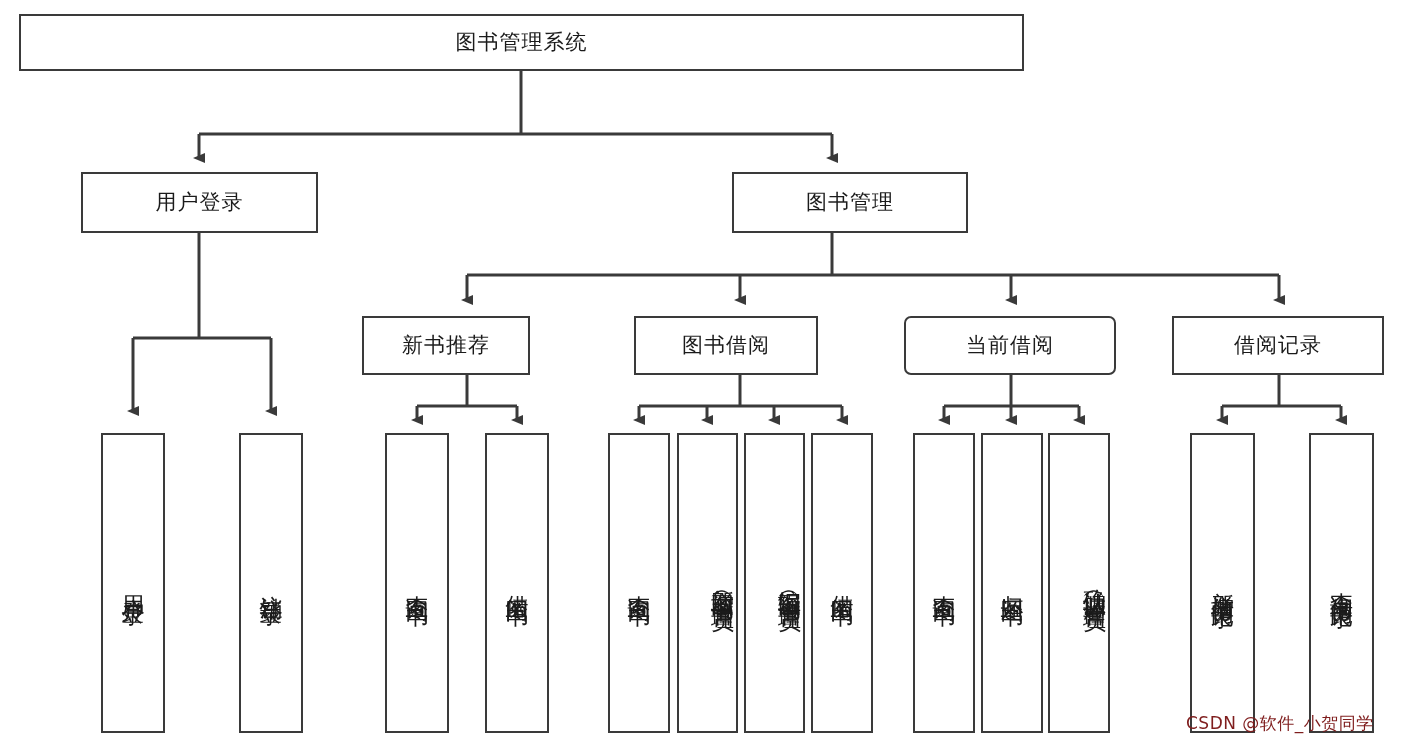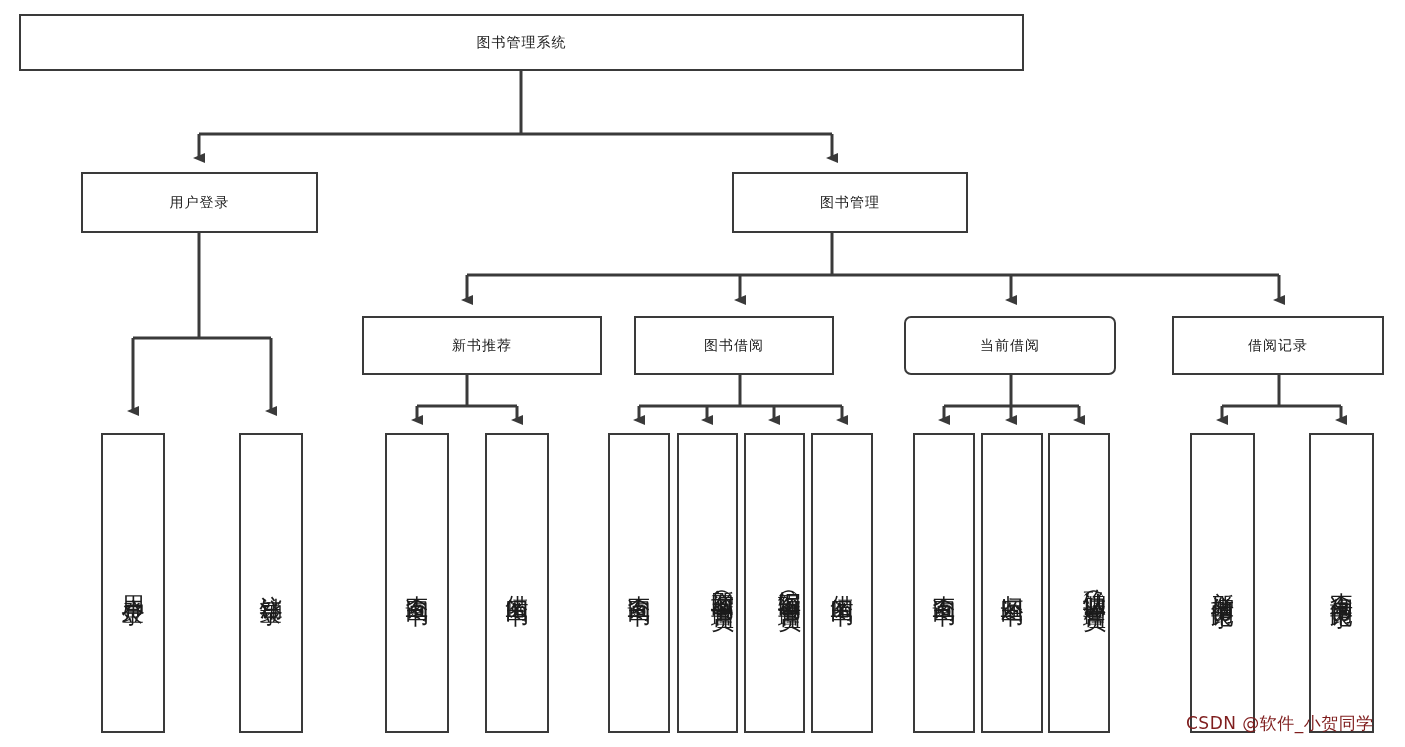--- a/index.html
+++ b/index.html
@@ -29,21 +29,21 @@
     position: absolute;
     box-sizing: border-box;
     border: 2px solid #3a3a3a;
     background: #ffffff;
     display: flex;
     align-items: center;
     justify-content: center;
     color: #1b1b1b;
   }
   .node.horiz {
-    font-size: 14px;
+    font-size: 21px;
     letter-spacing: 1px;
     line-height: 1.2;
   }
   .node.vert {
     writing-mode: vertical-rl;
     text-orientation: upright;
     font-size: 23px;
     line-height: 1.18;
     letter-spacing: 3px;
     padding: 4px 0;
@@ -122,24 +122,24 @@
     <span>图书管理系统</span>
   </div>
 
   <div class="node horiz" style="left:81px;top:172px;width:237px;height:61px;">
     <span>用户登录</span>
   </div>
   <div class="node horiz" style="left:732px;top:172px;width:236px;height:61px;">
     <span>图书管理</span>
   </div>
 
-  <div class="node horiz" style="left:362px;top:316px;width:240px;height:59px;">
+  <div class="node horiz" style="left:362px;top:316px;width:168px;height:59px;">
     <span>新书推荐</span>
   </div>
-  <div class="node horiz" style="left:634px;top:316px;width:200px;height:59px;">
+  <div class="node horiz" style="left:634px;top:316px;width:184px;height:59px;">
     <span>图书借阅</span>
   </div>
   <div class="node horiz" style="left:904px;top:316px;width:212px;height:59px;border-radius:7px;">
     <span>当前借阅</span>
   </div>
   <div class="node horiz" style="left:1172px;top:316px;width:212px;height:59px;">
     <span>借阅记录</span>
   </div>
 
   <div class="node vert" style="left:101px;top:433px;width:64px;height:300px;">

